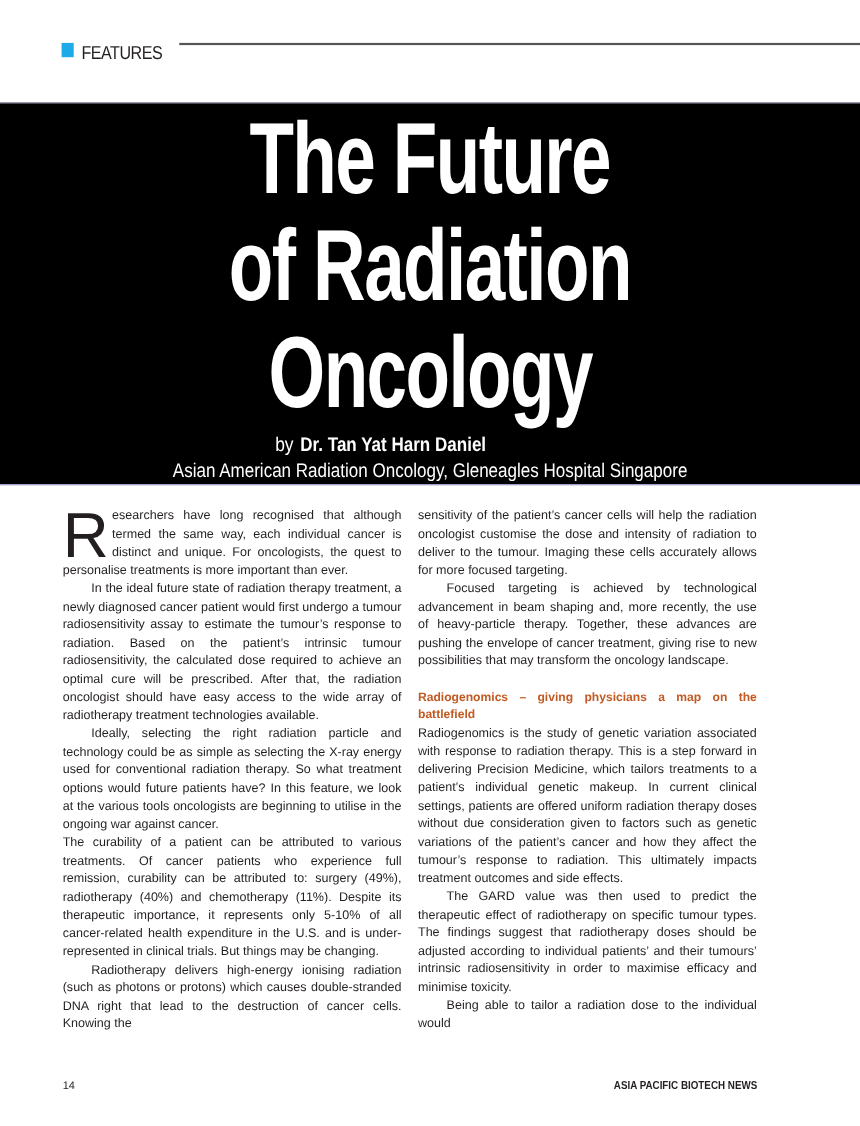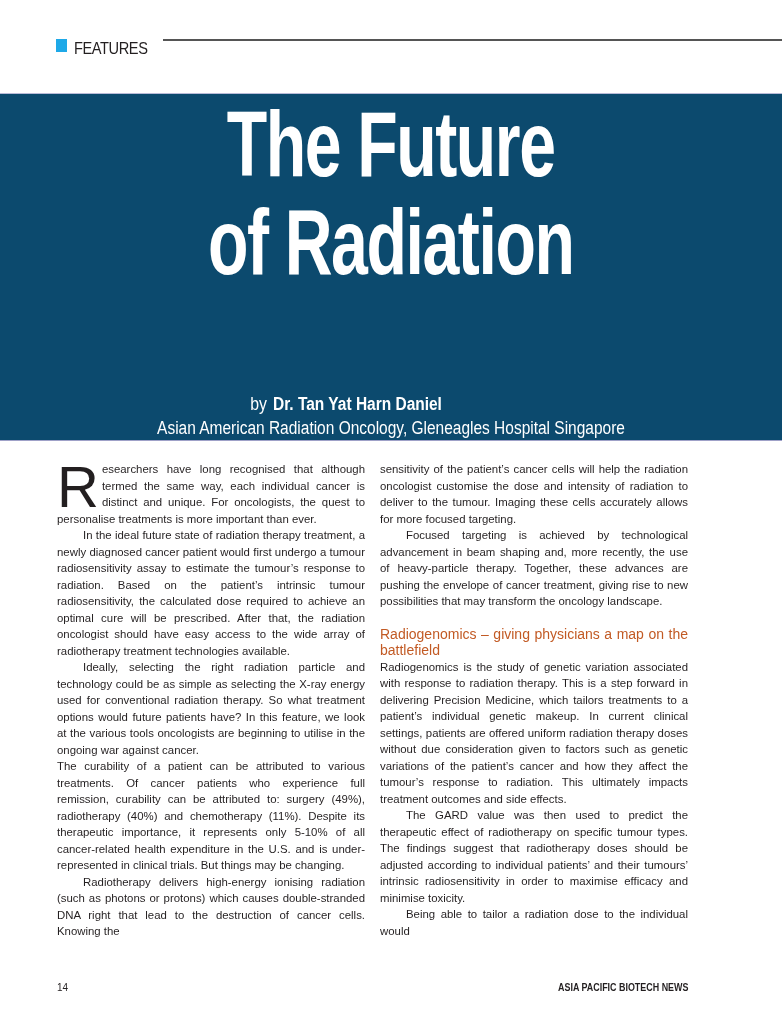--- a/index.html
+++ b/index.html
@@ -4,57 +4,58 @@
   <style>
     * { margin: 0; padding: 0; box-sizing: border-box; }
     html, body { width: 782px; height: 1024px; background: #ffffff; overflow: hidden; }
     body { position: relative; font-family: "Liberation Sans", sans-serif; color: #231f20; }
 
     .section-header { position: absolute; left: 56px; top: 39px; right: 0; height: 18px; display: flex; align-items: flex-start; }
     .section-square { width: 11px; height: 13px; background: #1ea9e8; margin-right: 7px; flex: 0 0 auto; }
     .section-label { font-family: "Liberation Sans", sans-serif; font-size: 17px; letter-spacing: -0.5px; color: #231f20; transform: scaleX(0.86); transform-origin: left center; margin-right: -10px; white-space: nowrap; }
     .section-rule { flex: 1 1 auto; height: 2px; background: #555; margin-left: 14px; }
 
-    .banner { position: absolute; left: 0; top: 93px; width: 782px; height: 348px; background: #0c4a6e; border-top: 1px solid #b9bbd8; border-bottom: 1px solid #9fa1c8; }
+    .banner { position: absolute; left: 0; top: 93px; width: 782px; height: 348px; background: #000000; border-top: 1px solid #b9bbd8; border-bottom: 1px solid #9fa1c8; }
     .title { position: absolute; left: 0; width: 782px; text-align: center; color: #ffffff; font-family: "Liberation Sans", sans-serif; font-weight: bold; font-size: 92px; line-height: 1; letter-spacing: -2px; white-space: nowrap; }
     .title span { display: inline-block; transform: scaleX(0.72); transform-origin: center; }
     .title.l1 { top: 4px; }
     .title.l2 { top: 102px; }
     .title.l3 { top: 199px; }
     .byline { position: absolute; left: 0; width: 718px; top: 300px; text-align: center; color: #ffffff; font-size: 18px; white-space: nowrap; }
     .byline span { display: inline-block; }
     .byline .by { font-weight: normal; transform: scaleX(0.88); }
     .byline .author { font-weight: bold; transform: scaleX(0.86); transform-origin: left center; }
     .affiliation { position: absolute; left: 0; width: 782px; top: 324px; text-align: center; color: #ffffff; font-size: 18px; white-space: nowrap; }
     .affiliation span { display: inline-block; transform: scaleX(0.86); }
 
     .col { position: absolute; top: 461px; width: 308px; font-family: "Liberation Sans", sans-serif; font-size: 11.4px; line-height: 16.5px; color: #231f20; text-align: justify; }
     .col-left { left: 57px; }
     .col-right { left: 380px; }
     .col p { text-indent: 26px; hyphens: none; }
     .col p.noindent { text-indent: 0; }
-    .col h3 { font-size: 14px; line-height: 16.5px; font-weight: normal; color: #c25a24; margin-top: 16px; }
+    .col h3 { font-size: 11px; line-height: 16.5px; font-weight: bold; color: #c25a24; margin-top: 16px; }
     .col p.lead::first-letter { float: left; font-size: 58px; line-height: 44px; margin: 4px 3px 0 0; font-weight: normal; color: #231f20; }
 
     .footer-left { position: absolute; left: 57px; top: 982px; font-size: 10px; color: #231f20; }
     .footer-right { position: absolute; right: 94px; top: 981px; font-size: 10.5px; font-weight: bold; color: #231f20; white-space: nowrap; }
     .footer-right span { display: inline-block; transform: scaleX(0.85); transform-origin: right center; }
   </style>
 </head>
 <body>
 
 <div class="section-header">
   <div class="section-square"></div>
   <div class="section-label">FEATURES</div>
   <div class="section-rule"></div>
 </div>
 
 <div class="banner">
   <div class="title l1"><span>The Future</span></div>
   <div class="title l2"><span>of Radiation</span></div>
+  <div class="title l3"><span>Oncology</span></div>
   <div class="byline">
     <span class="by">by</span>
     <span class="author">Dr. Tan Yat Harn Daniel</span>
   </div>
   <div class="affiliation"><span>Asian American Radiation Oncology, Gleneagles Hospital Singapore</span></div>
 </div>
 
 <div class="col col-left">
   <p class="noindent lead">Researchers have long recognised that although termed the same way, each individual cancer is distinct and unique. For oncologists, the quest to personalise treatments is more important than ever.</p>
   <p>In the ideal future state of radiation therapy treatment, a newly diagnosed cancer patient would first undergo a tumour radiosensitivity assay to estimate the tumour’s response to radiation. Based on the patient’s intrinsic tumour radiosensitivity, the calculated dose required to achieve an optimal cure will be prescribed. After that, the radiation oncologist should have easy access to the wide array of radiotherapy treatment technologies available.</p>

